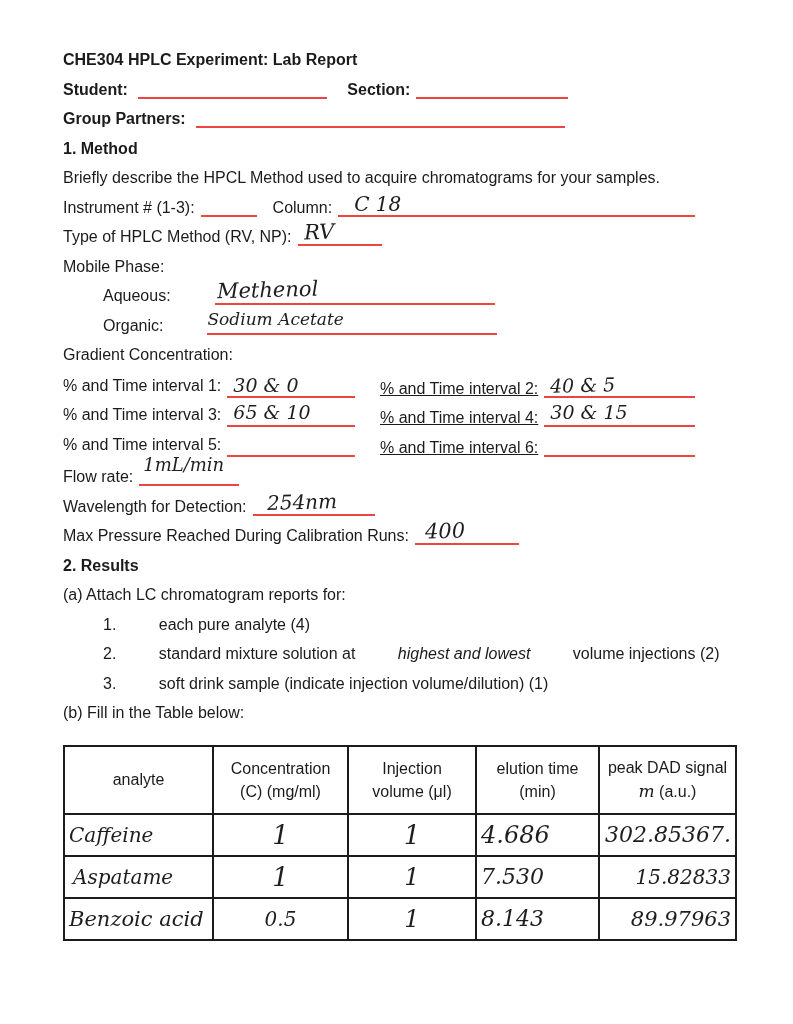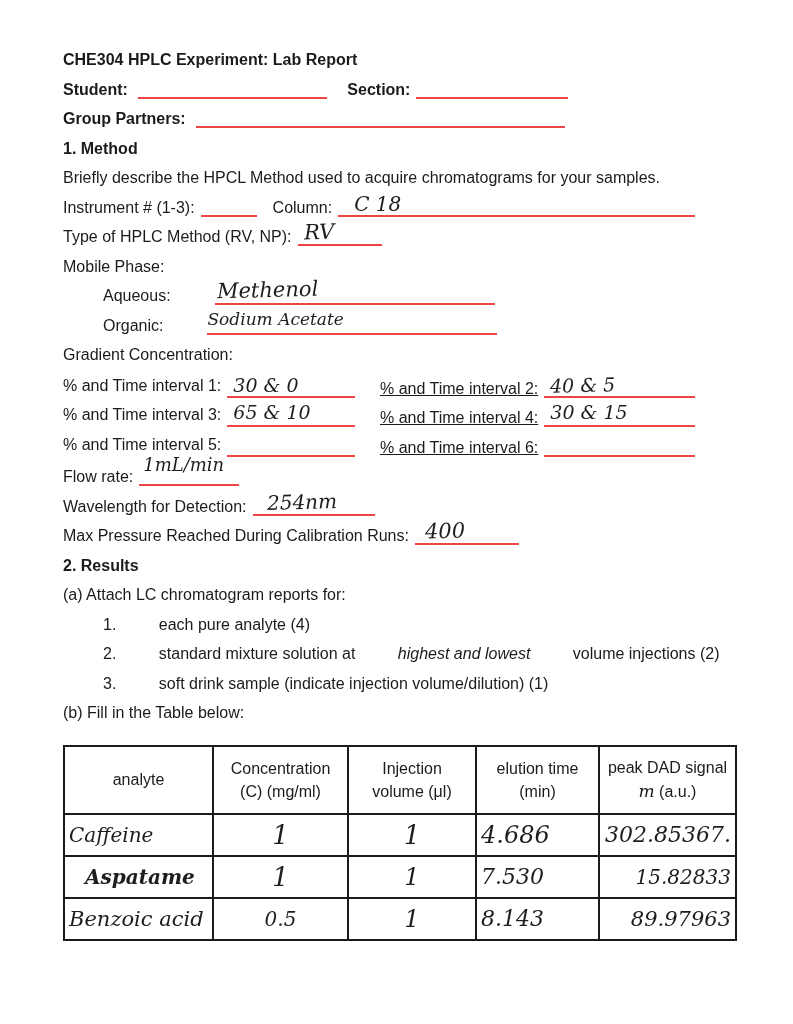--- a/index.html
+++ b/index.html
@@ -258,21 +258,21 @@
     </thead>
     <tbody>
       <tr>
         <td class="c-analyte"><span class="thw s20">Caffeine</span></td>
         <td class="c-center"><span class="thw s26">1</span></td>
         <td class="c-center"><span class="thw s26">1</span></td>
         <td class="c-elu"><span class="thw s24">4.686</span></td>
         <td class="c-dad"><span class="thw s22">302.85367.</span></td>
       </tr>
       <tr>
-        <td class="c-analyte" style="padding-left:20px;font-weight:bold;"><span class="thw s20">Aspatame</span></td>
+        <td class="c-analyte" style="padding-left:8px;"><span class="thw s20">Aspatame</span></td>
         <td class="c-center"><span class="thw s26">1</span></td>
         <td class="c-center"><span class="thw s24">1</span></td>
         <td class="c-elu"><span class="thw s22">7.530</span></td>
         <td class="c-dad" style="padding-left:16px;"><span class="thw s20">15.82833</span></td>
       </tr>
       <tr>
         <td class="c-analyte"><span class="thw s21">Benzoic acid</span></td>
         <td class="c-center"><span class="thw s20">0.5</span></td>
         <td class="c-center"><span class="thw s24">1</span></td>
         <td class="c-elu"><span class="thw s22">8.143</span></td>

